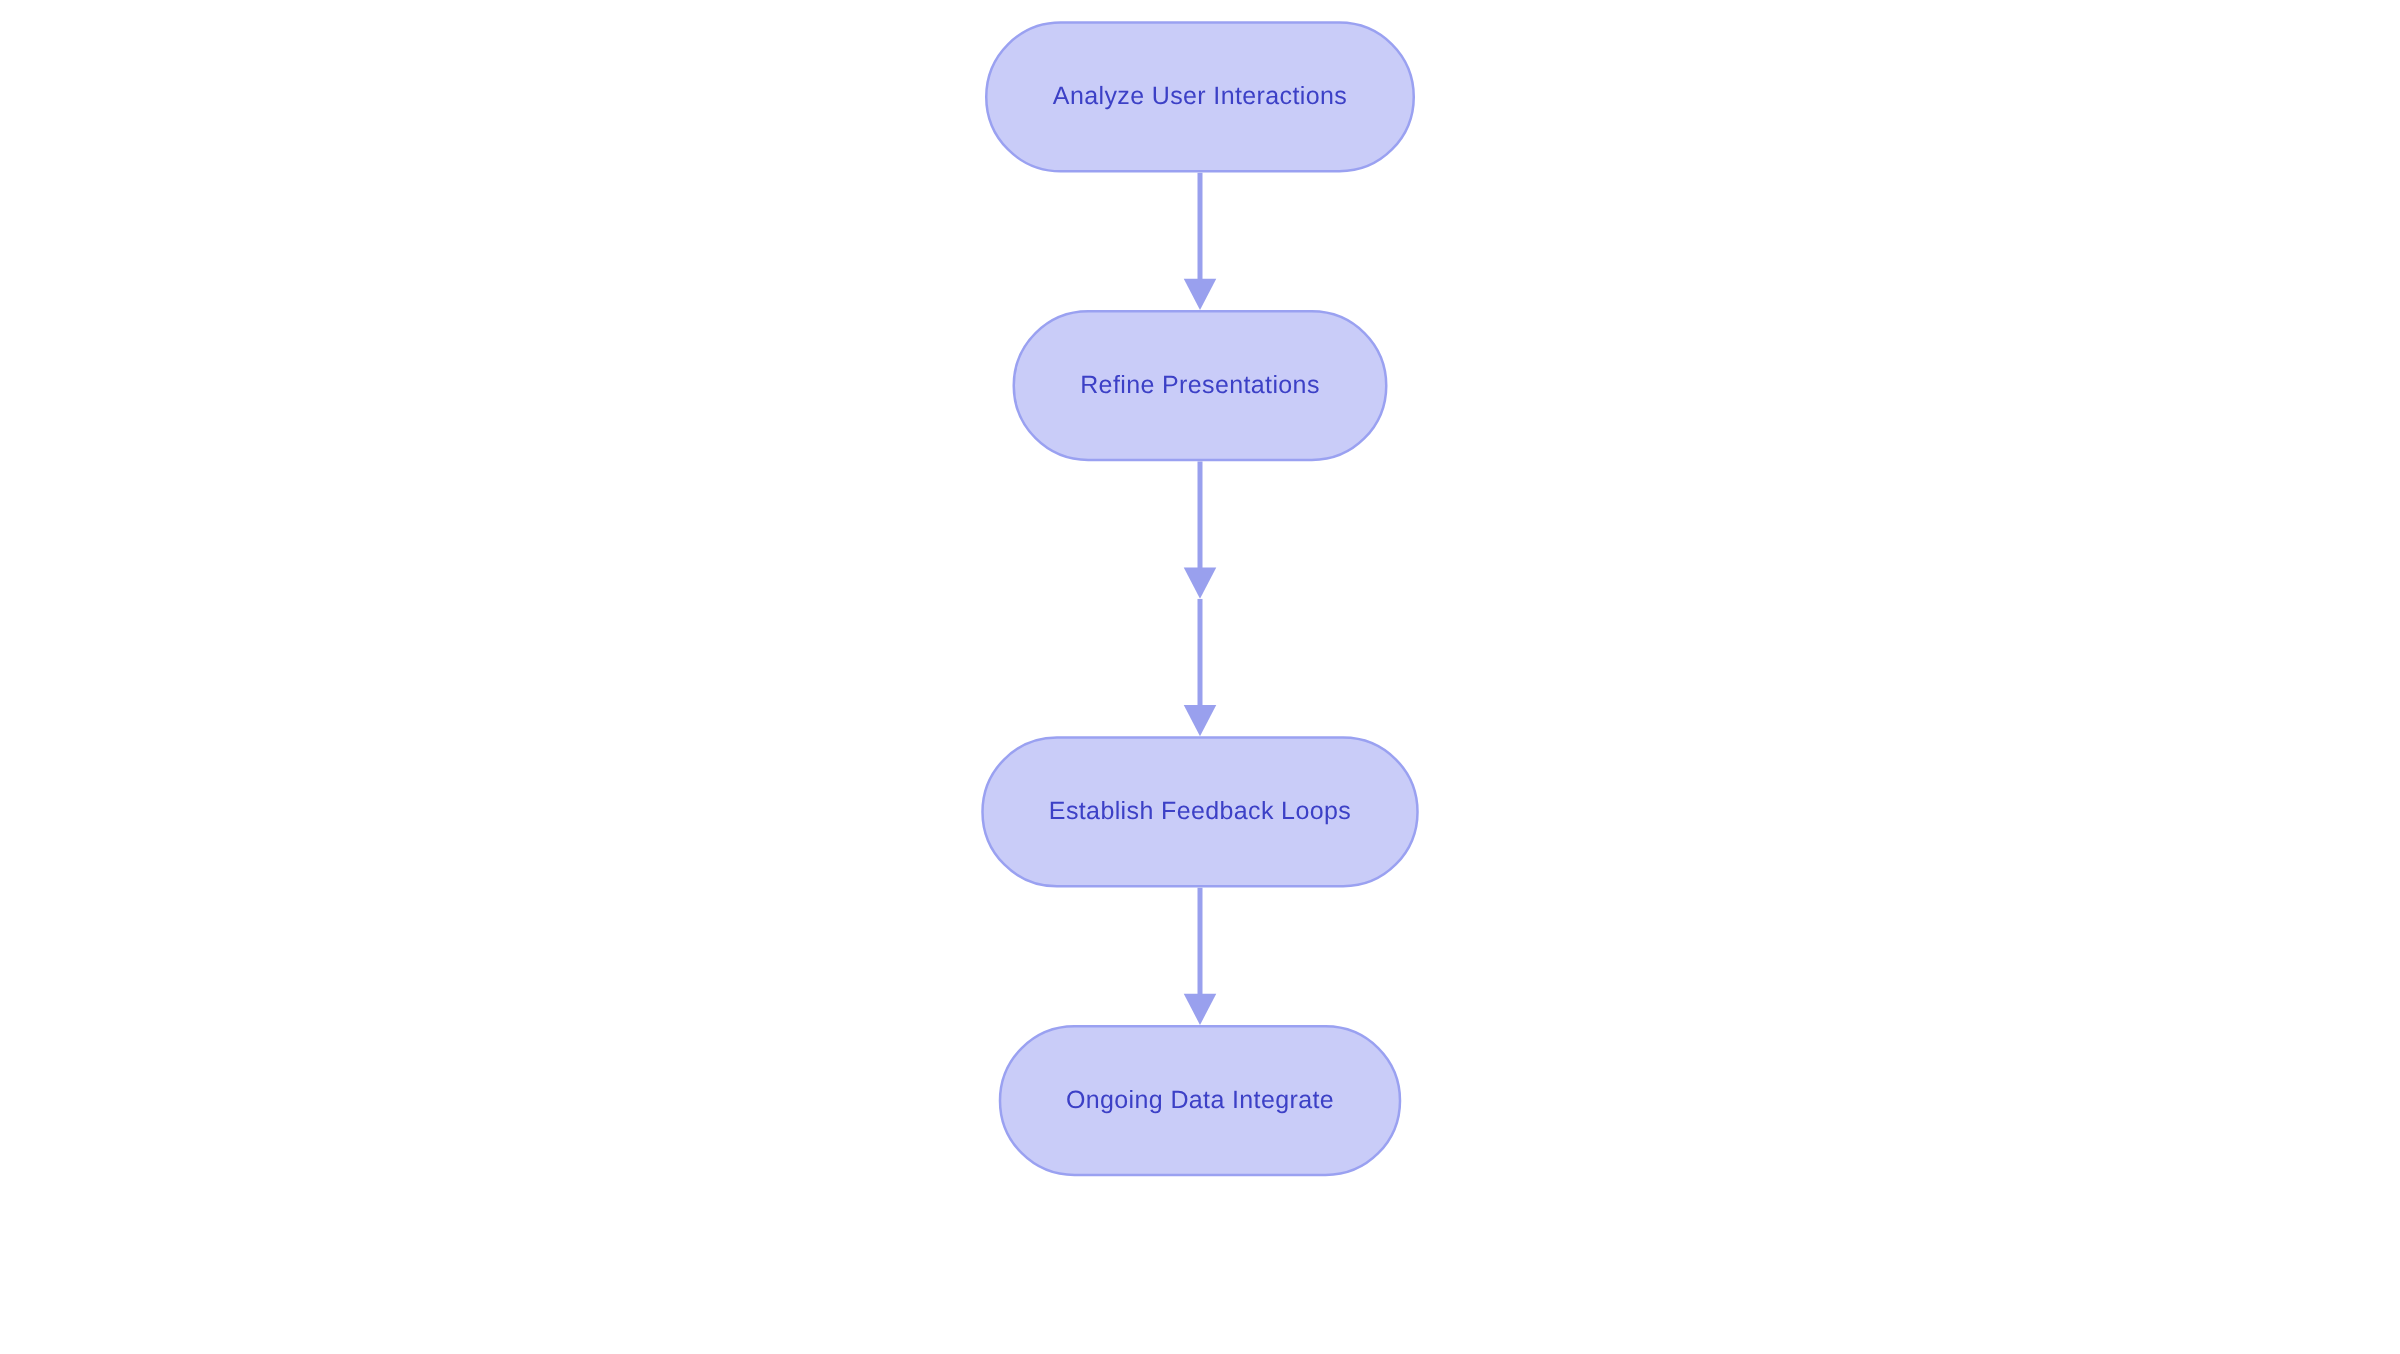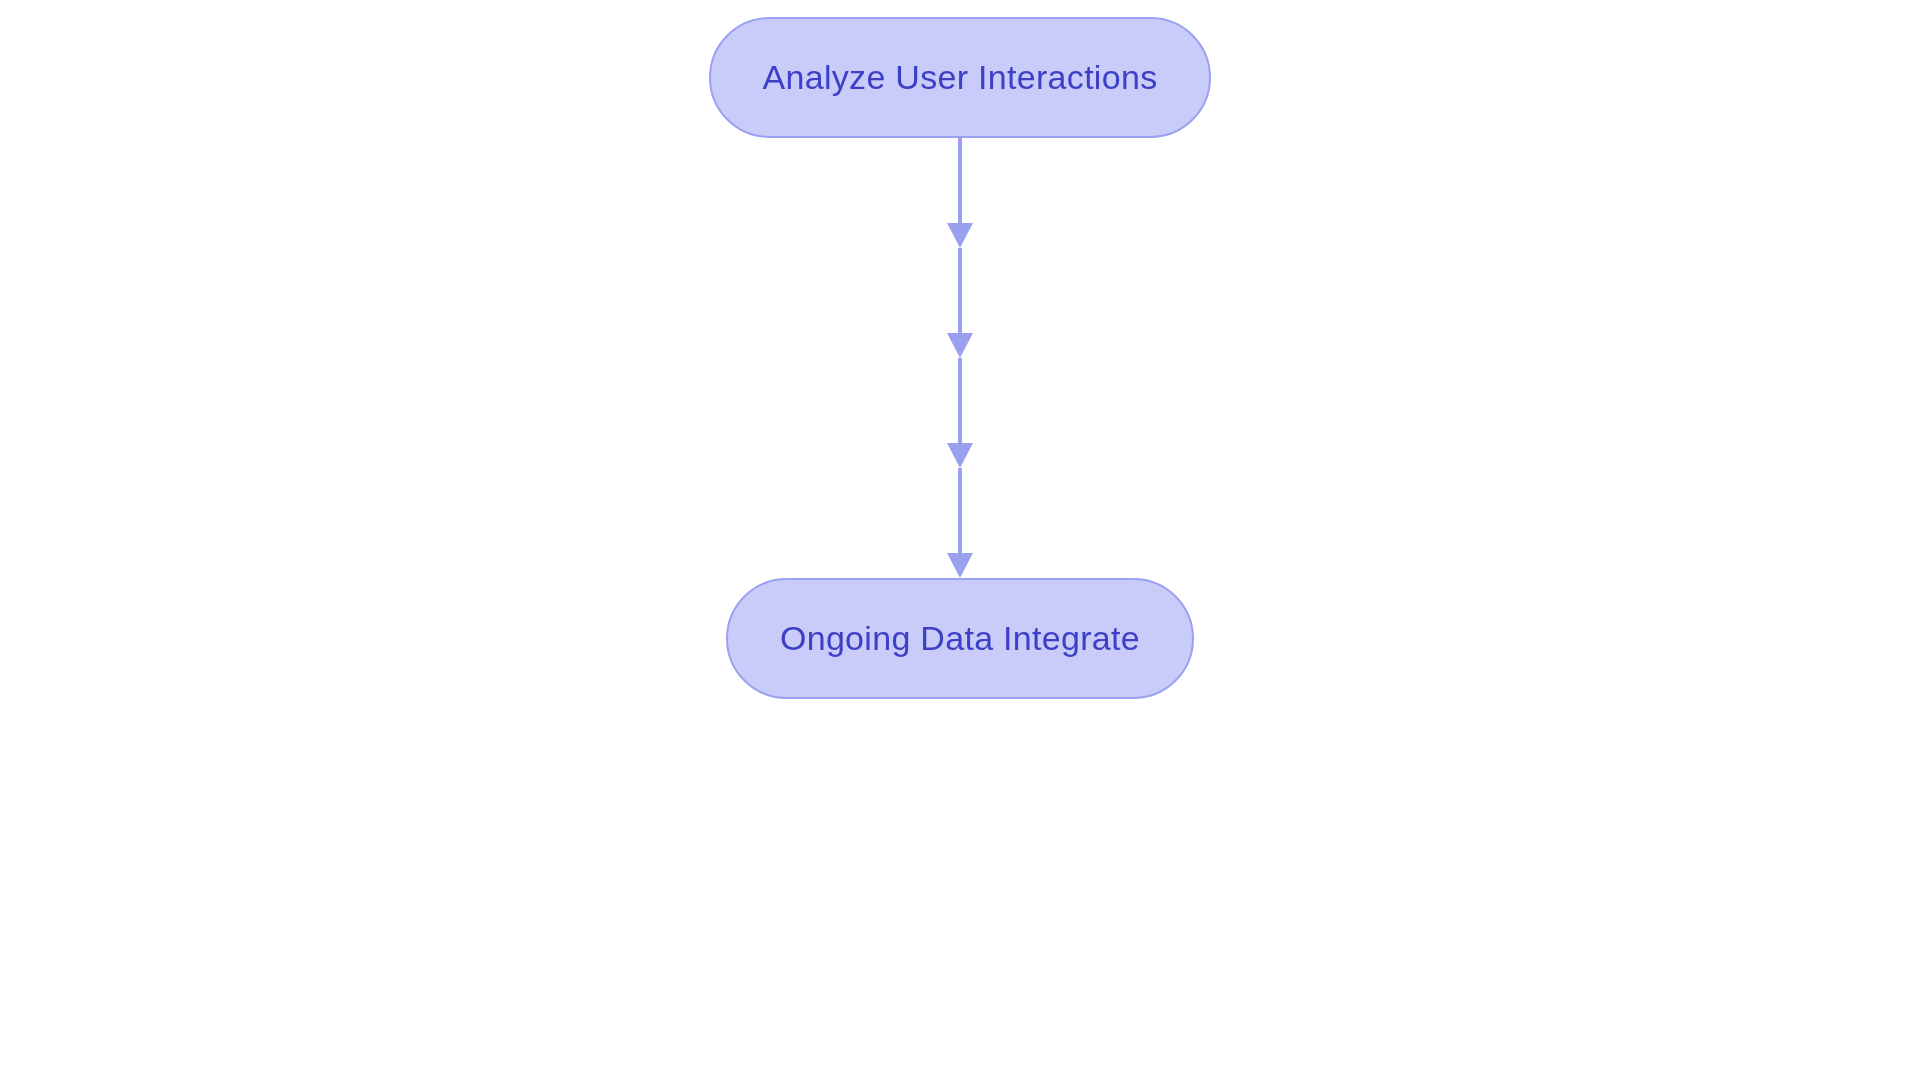--- a/index.html
+++ b/index.html
@@ -31,21 +31,21 @@
     padding: 0 52px;
     background: var(--node-fill);
     border: 2px solid var(--node-border);
     border-radius: 61px;
     display: flex;
     align-items: center;
     justify-content: center;
     flex: 0 0 auto;
   }
   .flow-node .node-label {
-    font-size: 34px;
+    font-size: 20px;
     letter-spacing: 0.3px;
     color: var(--node-text);
     white-space: nowrap;
   }
   .flow-arrow {
     flex: 0 0 auto;
     display: block;
     width: 28px;
     height: 110px;
   }
@@ -54,28 +54,34 @@
 <body>
 
 <div class="flowchart" id="flowchart">
     <div class="flow-node">
       <span class="node-label">Analyze User Interactions</span>
     </div>
     <svg class="flow-arrow" viewBox="0 0 28 110">
       <line x1="14" y1="0" x2="14" y2="87" stroke="#99a0ee" stroke-width="4"></line>
       <polygon points="1,85 27,85 14,110" fill="#99a0ee"></polygon>
     </svg>
+    <div class="flow-node">
+      <span class="node-label">Refine Presentations</span>
+    </div>
     <svg class="flow-arrow" viewBox="0 0 28 110">
       <line x1="14" y1="0" x2="14" y2="87" stroke="#99a0ee" stroke-width="4"></line>
       <polygon points="1,85 27,85 14,110" fill="#99a0ee"></polygon>
     </svg>
     <svg class="flow-arrow" viewBox="0 0 28 110">
       <line x1="14" y1="0" x2="14" y2="87" stroke="#99a0ee" stroke-width="4"></line>
       <polygon points="1,85 27,85 14,110" fill="#99a0ee"></polygon>
     </svg>
+    <div class="flow-node">
+      <span class="node-label">Establish Feedback Loops</span>
+    </div>
     <svg class="flow-arrow" viewBox="0 0 28 110">
       <line x1="14" y1="0" x2="14" y2="87" stroke="#99a0ee" stroke-width="4"></line>
       <polygon points="1,85 27,85 14,110" fill="#99a0ee"></polygon>
     </svg>
     <div class="flow-node">
       <span class="node-label">Ongoing Data Integrate</span>
     </div>
   </div>
 
 </body></html>

